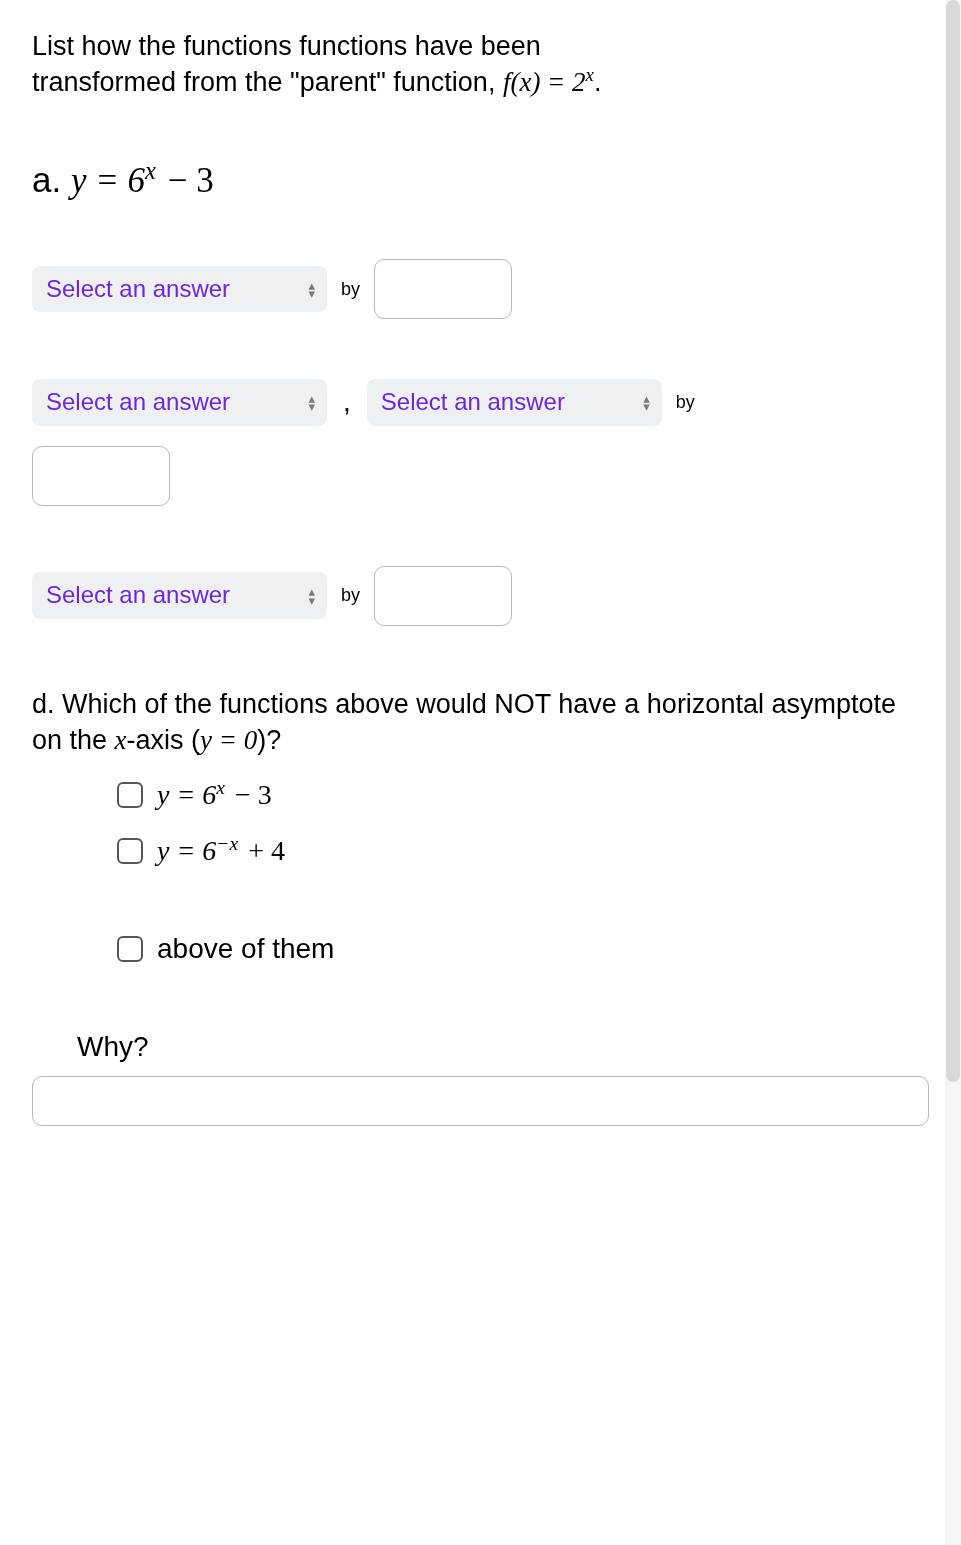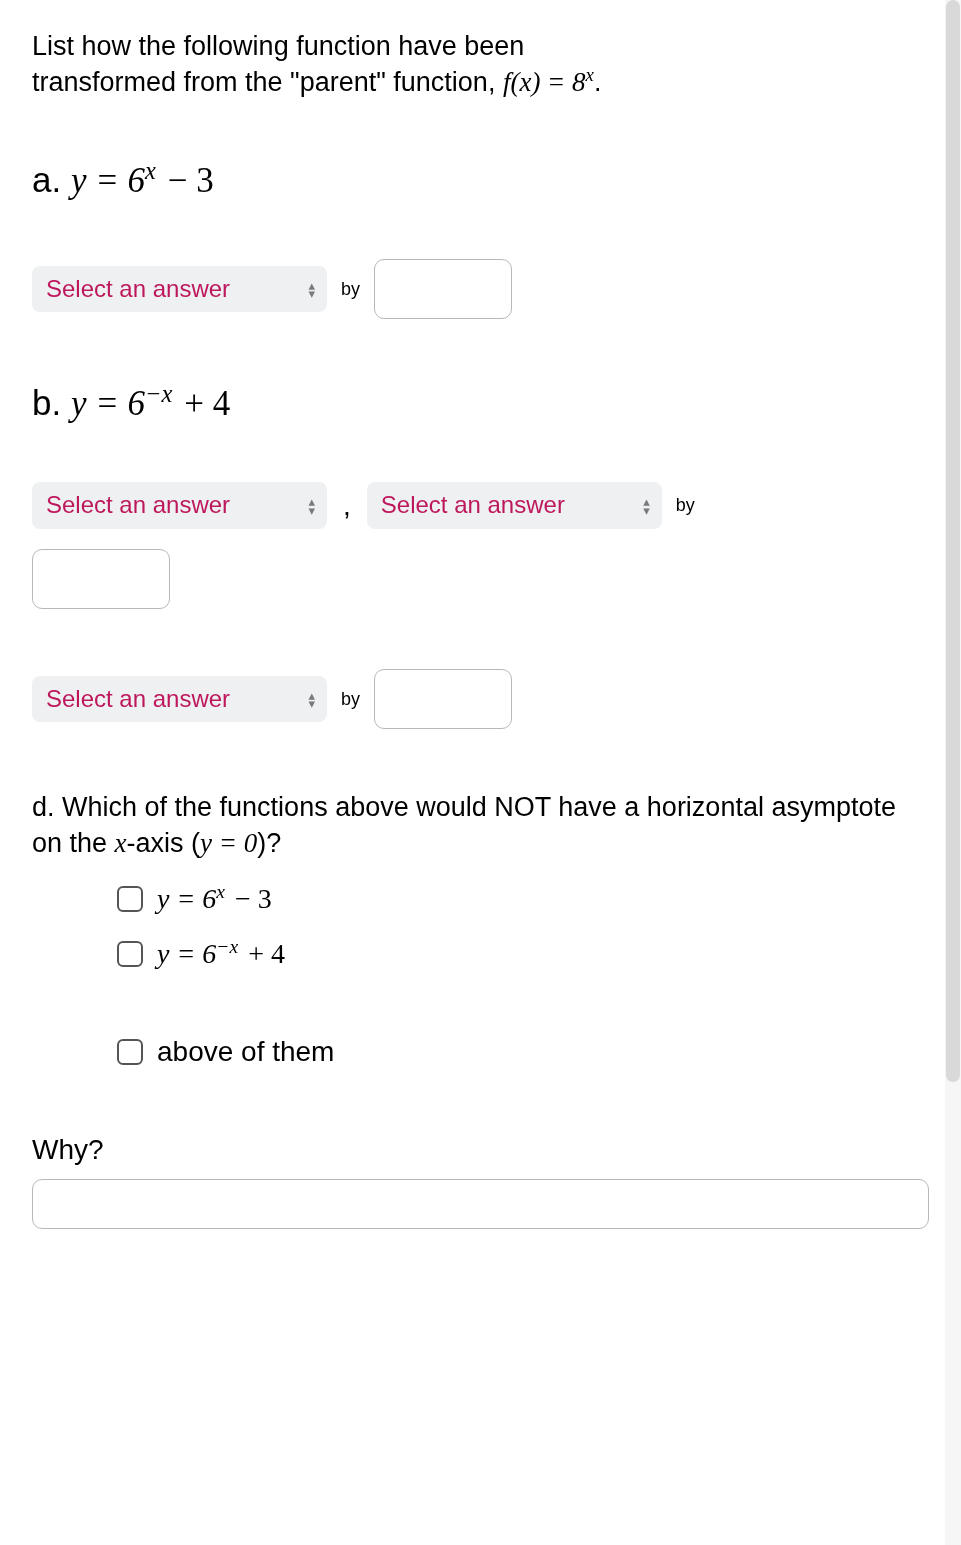--- a/index.html
+++ b/index.html
@@ -44,21 +44,21 @@
       display: inline-flex;
       align-items: center;
       justify-content: space-between;
       background: #eef0f1;
       border-radius: 8px;
       padding: 7px 12px 7px 14px;
       min-width: 295px;
       cursor: pointer;
     }
     .select-text {
-      color: #be185d;
+      color: #6d28d9;
       font-size: 24px;
     }
     .select-arrows {
       color: #7a7a7a;
       font-size: 15px;
       display: flex;
       flex-direction: column;
       line-height: 0.55;
       margin-left: 16px;
     }
@@ -100,20 +100,21 @@
       height: 26px;
       border: 2px solid #555;
       border-radius: 6px;
       flex-shrink: 0;
       cursor: pointer;
     }
     .why {
       margin-top: 30px;
       font-size: 28px;
       margin-bottom: 10px;
+      margin-left: 45px;
     }
     .why-input {
       width: 100%;
       height: 50px;
       border: 1.5px solid #b8b8b8;
       border-radius: 10px;
       font-size: 20px;
       padding: 6px 12px;
     }
     .scroll-area { position: relative; width: 100%; }
@@ -135,22 +136,22 @@
       border-radius: 8px;
     }
     .math .op { font-style: normal; padding: 0 3px; }
   </style>
 </head>
 <body>
 
 <div class="scroll-area">
 
   <div class="intro">
-    <span>List how the following function have been</span><br>
-    <span>transformed from the "parent" function, </span><span class="math"><span>f(x) = 8</span><span class="sup"><span>x</span></span></span><span>.</span>
+    <span>List how the functions functions have been</span><br>
+    <span>transformed from the "parent" function, </span><span class="math"><span>f(x) = 2</span><span class="sup"><span>x</span></span></span><span>.</span>
   </div>
 
   
   <div class="part">
     <div class="part-label">
       <span>a. </span><span class="math"><span>y = 6</span><span class="sup"><span>x</span></span><span class="op"> − 3</span></span>
     </div>
     <div class="answer-row">
       <div class="select-ctrl">
         <span class="select-text">Select an answer</span>
@@ -159,23 +160,20 @@
             <span class="down"></span>
           </span>
       </div>
       <span class="by-text">by</span>
       <input class="num-input" type="text" style="">
     </div>
   </div>
 
   
   <div class="part part-b">
-    <div class="part-label">
-      <span>b. </span><span class="math"><span>y = 6</span><span class="sup"><span>−x</span></span><span class="op"> + 4</span></span>
-    </div>
     <div class="answer-row">
       <div class="select-ctrl">
         <span class="select-text">Select an answer</span>
         <span class="select-arrows">
             <span class="up"></span>
             <span class="down"></span>
           </span>
       </div>
       <span class="comma">,</span>
       <div class="select-ctrl">

